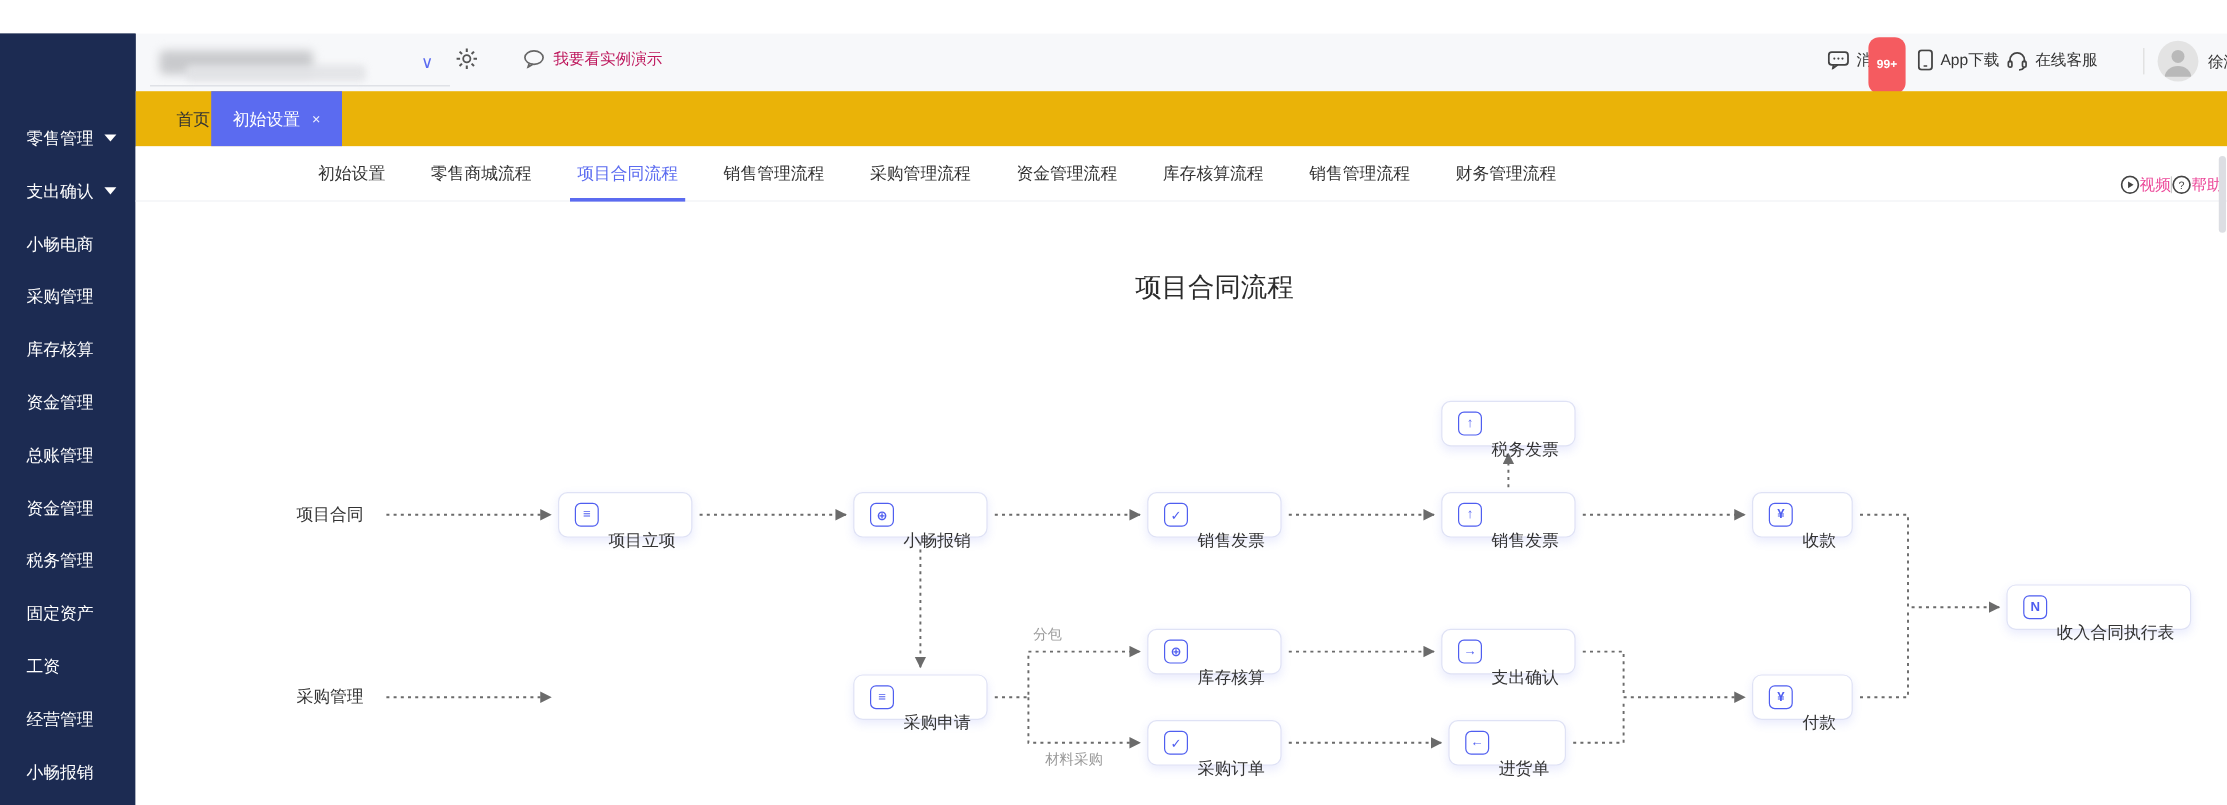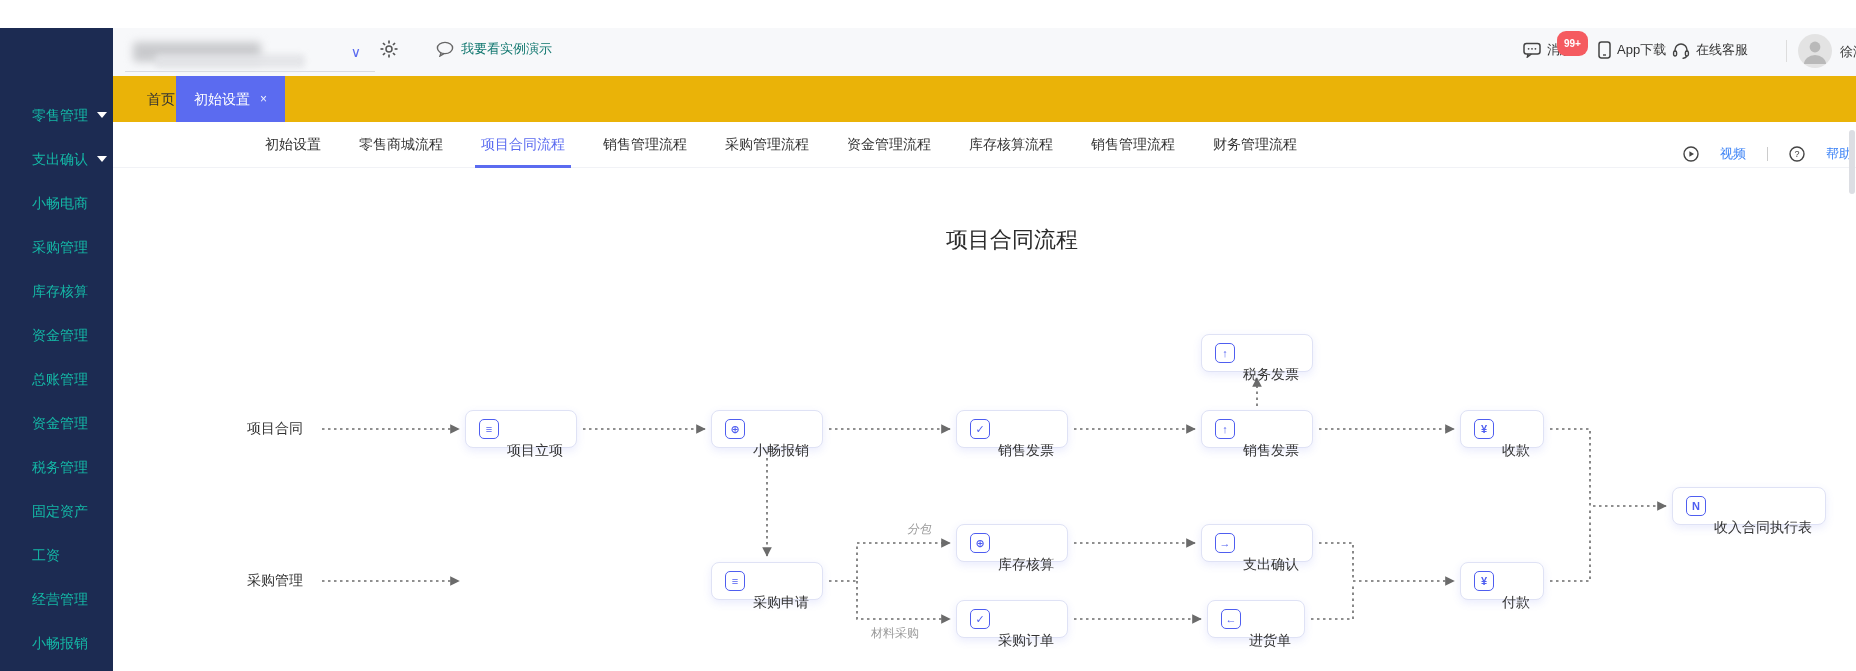--- a/index.html
+++ b/index.html
@@ -11,51 +11,51 @@
   .topbar { position:absolute; left:0; top:28px; width:1856px; height:48px; background:#f7f8fa; }
   .logo-block { position:absolute; left:0; top:0; width:113px; height:48px; background:#1c2b52; overflow:hidden; }
   .logo-row { position:absolute; left:12px; top:7px; display:flex; align-items:center; gap:5px; }
   .logo-title { color:#fff; font-size:11px; white-space:nowrap; font-weight:bold; }
   .logo-sub { position:absolute; left:8px; top:30px; color:#fff; font-size:11px; font-weight:bold; }
   .acct { position:absolute; left:125px; top:6px; width:250px; height:38px; border-bottom:1px solid #d9dbe1; }
   .blur1 { position:absolute; left:8px; top:8px; width:128px; height:20px; background:#c9cacd; border-radius:4px; filter:blur(4px); }
   .blur2 { position:absolute; left:30px; top:20px; width:150px; height:14px; background:#e3e4e7; border-radius:4px; filter:blur(3px); opacity:.9; }
   .acct-caret { position:absolute; right:14px; top:10px; color:#5b6bf0; font-size:14px; }
   .gear { position:absolute; left:380px; top:12px; }
-  .demo { position:absolute; left:436px; top:12px; display:flex; align-items:center; gap:7px; font-size:13px; color:#0f766e; }
+  .demo { position:absolute; left:436px; top:12px; display:flex; align-items:center; gap:7px; font-size:13px; color:#be185d; }
   .tb-item { position:absolute; top:13px; display:flex; align-items:center; gap:6px; font-size:13px; color:#333; white-space:nowrap; }
   .badge { position:absolute; left:1557px; top:3px; background:#f55b60; color:#fff; font-size:10px;
-    padding:7px 7px; border-radius:9px; font-weight:bold; }
+    padding:18px 7px; border-radius:9px; font-weight:bold; }
   .tb-divider { position:absolute; left:1786px; top:12px; width:1px; height:22px; background:#ddd; }
   .avatar { position:absolute; left:1798px; top:6px; width:34px; height:34px; border-radius:50%; background:#e3e3e3; overflow:hidden; }
   .uname { position:absolute; left:1840px; top:15px; font-size:13px; color:#333; white-space:nowrap; }
 
   
   .tabband { position:absolute; left:113px; top:76px; width:1743px; height:46px; background:#eab308; }
   .wtab-home { position:absolute; left:12px; top:0; height:46px; line-height:46px; padding:0 22px; font-size:14px; color:#333; }
   .wtab-active { position:absolute; left:63px; top:0; height:46px; line-height:46px; padding:0 18px;
     background:#5b6bf0; color:#fff; font-size:14px; display:flex; align-items:center; gap:10px; }
   .wtab-close { font-size:12px; opacity:.9; }
 
   
   .sidebar { position:absolute; left:0; top:28px; width:113px; height:643px; background:#1c2b52; }
   .side-list { position:absolute; left:0; top:65px; width:113px; }
-  .side-item { height:44px; line-height:44px; color:#14b8a6; font-size:14px; font-weight:500;
-    padding-left:32px; display:flex; align-items:center; cursor:pointer; white-space:nowrap; }
+  .side-item { height:44px; line-height:44px; color:#ffffff; font-size:14px; font-weight:500;
+    padding-left:22px; display:flex; align-items:center; cursor:pointer; white-space:nowrap; }
   .side-caret { width:0; height:0; border-left:5px solid transparent; border-right:5px solid transparent;
     border-top:6px solid #fff; margin-left:9px; }
 
   
   .content { position:absolute; left:113px; top:122px; width:1743px; height:549px; background:#fff; }
   .flowtabs { position:absolute; left:0; top:0; width:1743px; height:46px; display:flex;
     padding-left:146px; gap:26px; border-bottom:1px solid #f1f2f6; }
   .ftab { height:46px; line-height:44px; padding:0 6px; font-size:14px; color:#333; cursor:pointer; white-space:nowrap; }
   .ftab.active { color:#5b6bf0; border-bottom:3px solid #5b6bf0; font-weight:500; }
-  .tab-right { position:absolute; right:4px; top:0; height:64px; display:flex; align-items:center; gap:21px;
-    font-size:13px; color:#3b82f6; }
+  .tab-right { position:absolute; right:4px; top:0; height:64px; display:flex; align-items:center; gap:0;
+    font-size:13px; color:#ec4899; }
   .tr-div { width:1px; height:14px; background:#ccc; }
   .scrollthumb { position:absolute; right:1px; top:8px; width:6px; height:64px; background:#dcdee3; border-radius:3px; }
 
   .diagram-title { position:absolute; left:899px; top:103px; transform:translateX(-50%);
     font-size:22px; color:#2b2b2b; font-weight:500; white-space:nowrap; }
 
   .flow-node { position:absolute; transform:translate(-50%,-50%); height:38px; background:#fff;
     border:1px solid #dfe2f5; border-radius:8px; box-shadow:0 3px 8px rgba(91,107,240,.13);
     display:flex; align-items:center; gap:8px; padding:0 13px; white-space:nowrap; cursor:pointer; }
   .node-icon { width:20px; height:20px; border:1.6px solid #4f5ef0; border-radius:5px; color:#4f5ef0;
@@ -308,18 +308,18 @@
         <div class="flow-node" style="left: 899px; top: 497px;">
           <span class="node-icon">✓</span>
           <span class="node-label">采购订单</span>
         </div>
         <div class="flow-node" style="left: 1143px; top: 497px;">
           <span class="node-icon">←</span>
           <span class="node-label">进货单</span>
         </div>
         <div class="flow-text strong" style="left: 162px; top: 307px;">项目合同</div>
         <div class="flow-text strong" style="left: 162px; top: 459px;">采购管理</div>
-        <div class="flow-text muted" style="left: 806px; top: 407px; font-style: italic;">分包</div>
+        <div class="flow-text muted" style="left: 760px; top: 407px;">分包</div>
         <div class="flow-text muted" style="left: 782px; top: 511px;">材料采购</div>
       </div>
   </div>
 
 </div>
 
 </body></html>

